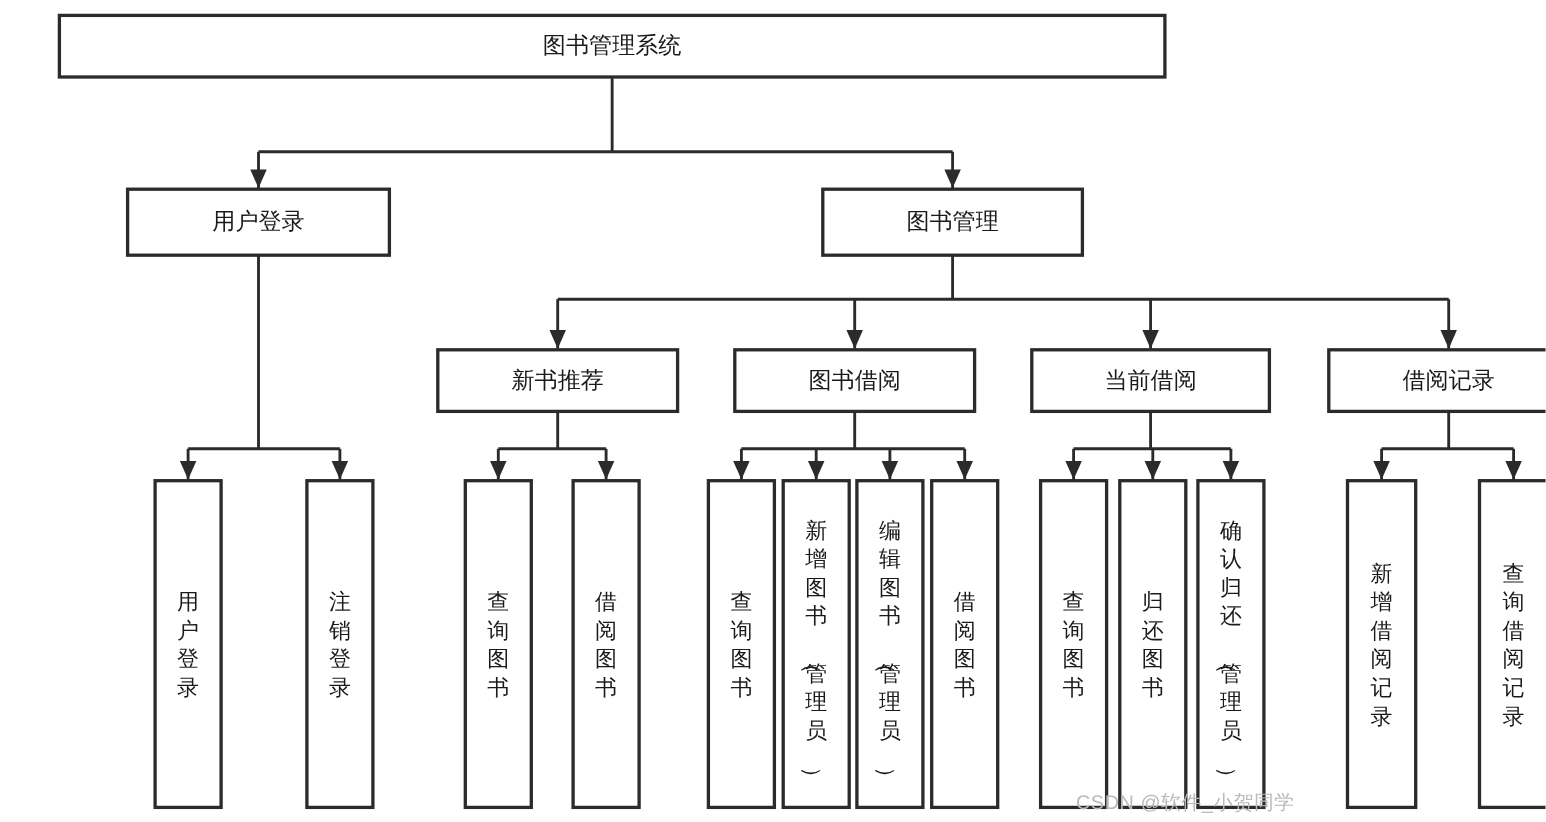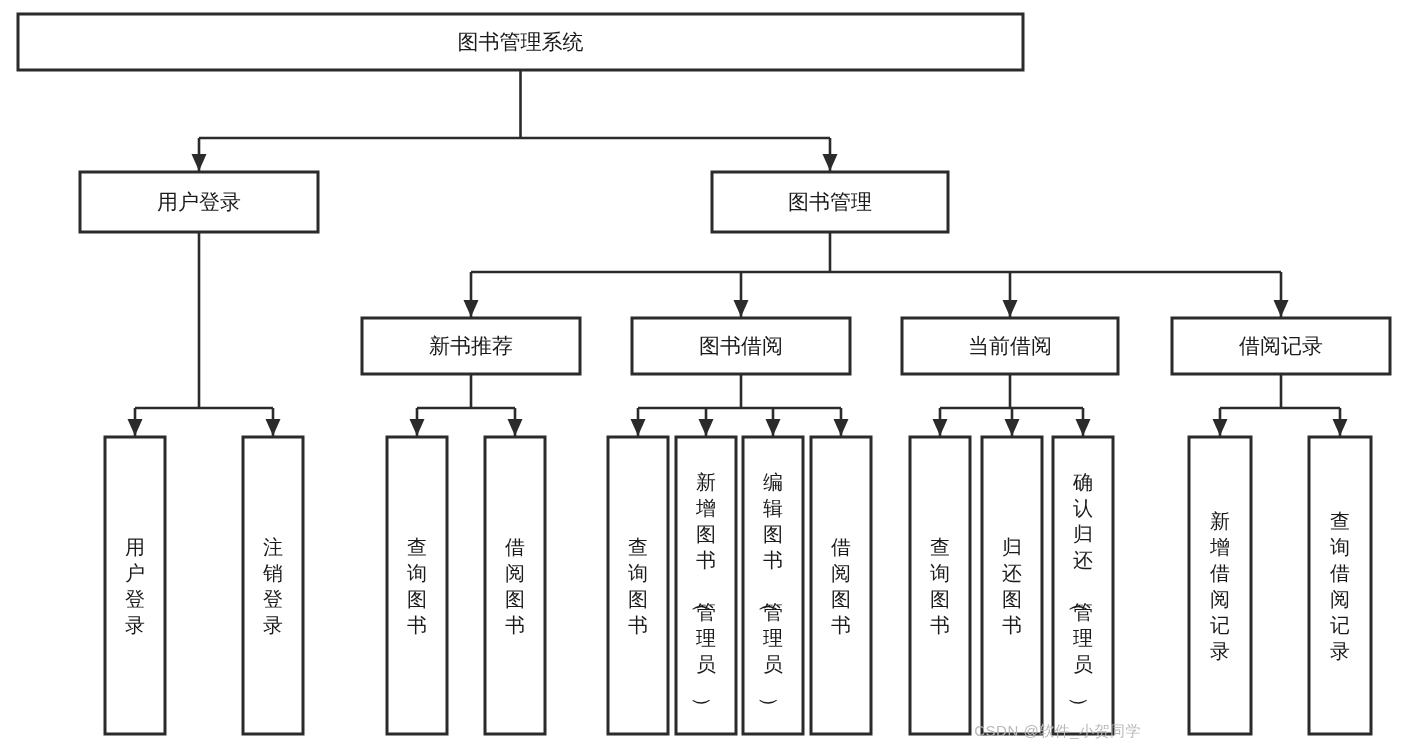--- a/index.html
+++ b/index.html
@@ -11,20 +11,21 @@
     width: 1405px;
     height: 747px;
     font-family: "Liberation Sans", "DejaVu Sans", sans-serif;
     overflow: hidden;
     position: relative;
   }
   #diagram-root {
     position: relative;
     width: 1149px;
     height: 747px;
+    margin-left: 36px;
   }
   svg.flow {
     position: absolute;
     top: 0;
     left: 0;
     width: 1405px;
     height: 747px;
   }
   .node-box {
     fill: #ffffff;
@@ -54,21 +55,21 @@
     font-family: "Liberation Sans", "DejaVu Sans", sans-serif;
     font-size: 20px;
     fill: #1a1a1a;
     text-anchor: middle;
   }
   .watermark {
     position: absolute;
     right: 8px;
     bottom: 6px;
     font-family: "Liberation Sans", "DejaVu Sans", sans-serif;
-    font-size: 15px;
+    font-size: 18px;
     color: #b9b9b9;
     white-space: nowrap;
     letter-spacing: 0.5px;
     user-select: none;
   }
 </style>
 </head>
 <body>
 
 <div id="diagram-root">

